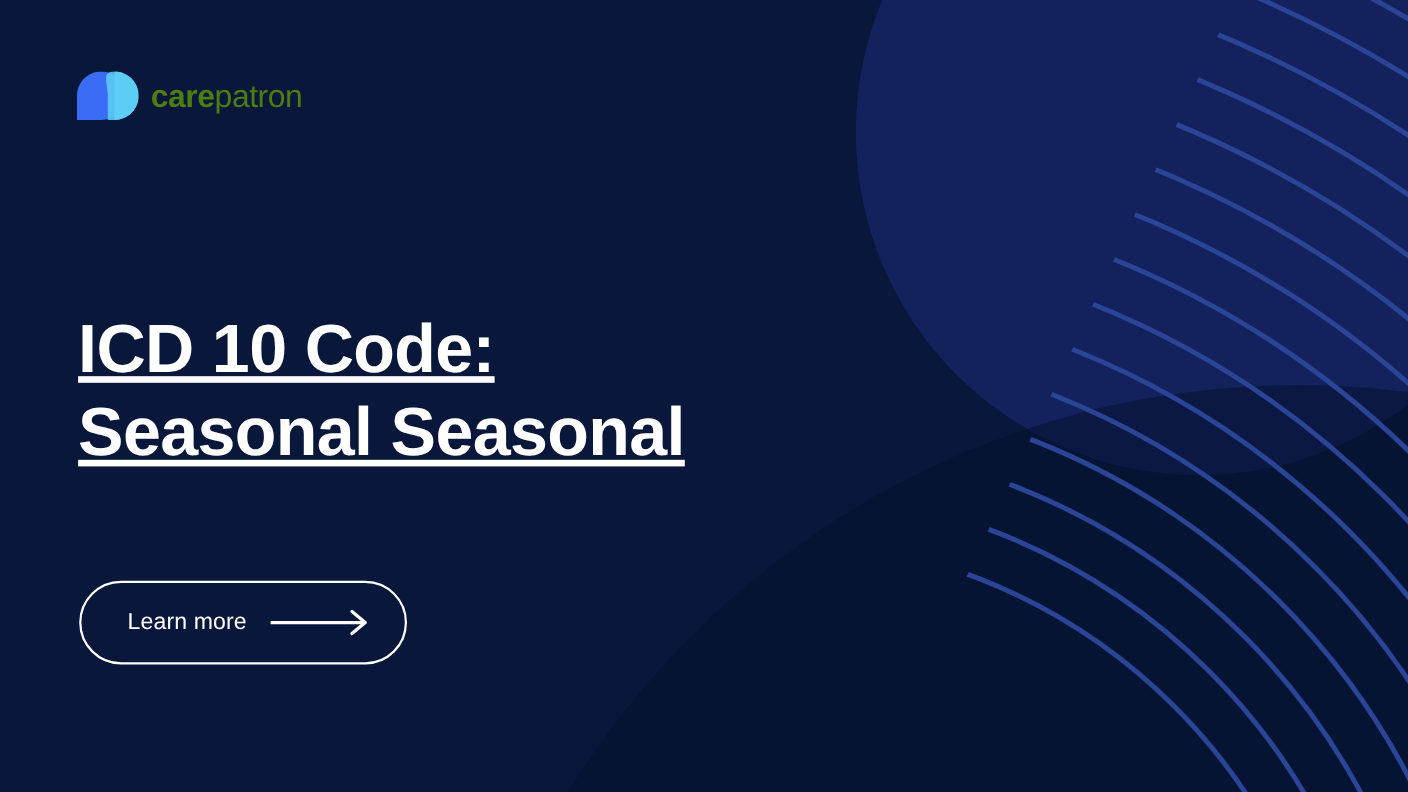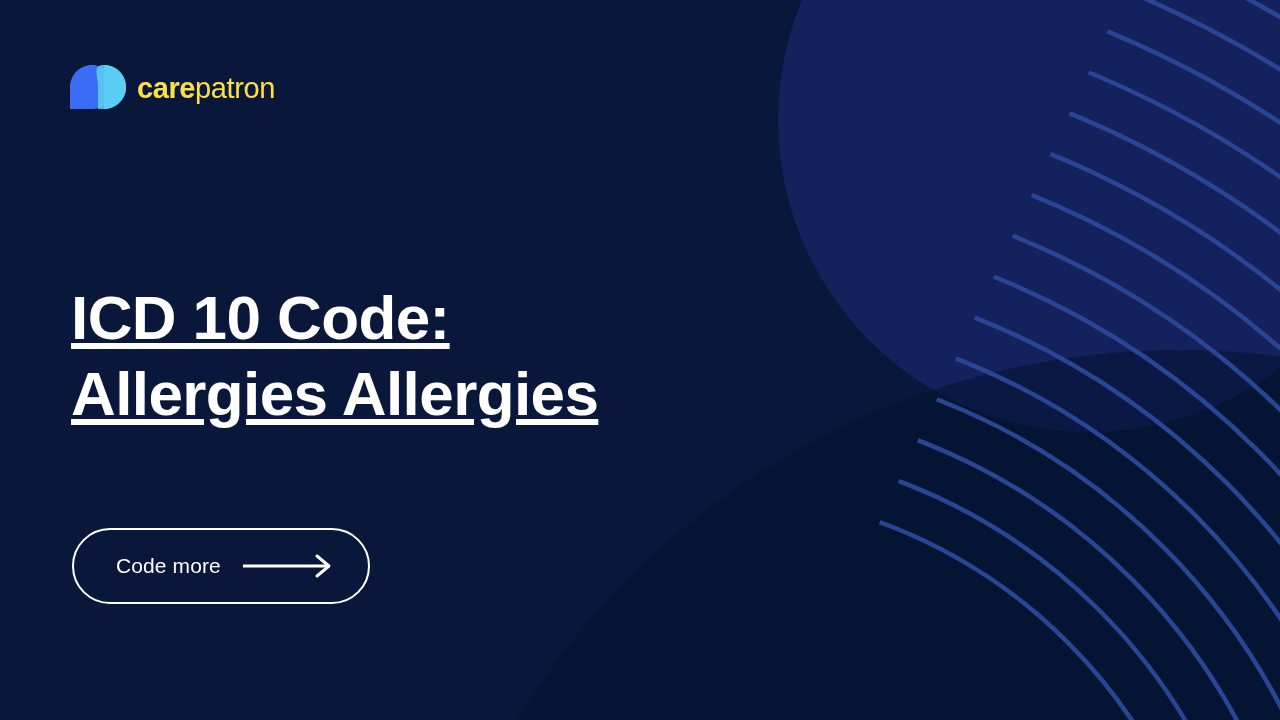--- a/index.html
+++ b/index.html
@@ -42,21 +42,21 @@
   }
   #logo-mark {
     width: 56px;
     height: 44px;
     display: block;
   }
   #logo-word {
     margin-left: 11px;
     font-size: 29px;
     line-height: 1;
-    color: #fde047;
+    color: #4d7c0f;
     letter-spacing: -0.4px;
     white-space: nowrap;
     position: relative;
     top: 1px;
   }
   #logo-word .w-bold { font-weight: 700; }
   #logo-word .w-light { font-weight: 400; }
 
   
   #headline {
@@ -154,24 +154,24 @@
       <path d="M34 0 C46.15 0 56 9.85 56 22 C56 34.15 46.15 44 34 44 L28 44 L28 22 C28 9.85 21.85 0 34 0 Z" fill="#5ccdf5" opacity="0.88"></path>
       <path d="M34 0 C46.15 0 56 9.85 56 22 C56 34.15 46.15 44 34 44 L34 44 L34 0 Z" fill="#5ccdf5"></path>
     </svg>
     <div id="logo-word">
       <span class="w-bold">care</span><span class="w-light">patron</span>
     </div>
   </div>
 
   <h1 id="headline">
     <span class="hl-line">ICD 10 Code:</span>
-    <span class="hl-line">Allergies Allergies</span>
+    <span class="hl-line">Seasonal Seasonal</span>
   </h1>
 
   <button id="cta-button">
-    <span id="cta-label">Code more</span>
+    <span id="cta-label">Learn more</span>
     <svg id="cta-arrow" width="94" height="26" viewBox="0 0 94 26" xmlns="http://www.w3.org/2000/svg">
       <line x1="2" y1="13" x2="86" y2="13" stroke="#ffffff" stroke-width="3" stroke-linecap="butt"></line>
       <polyline points="76,3 88,13 76,23" fill="none" stroke="#ffffff" stroke-width="3" stroke-linecap="round" stroke-linejoin="round"></polyline>
     </svg>
   </button>
 
 </div>
 
 </body></html>

